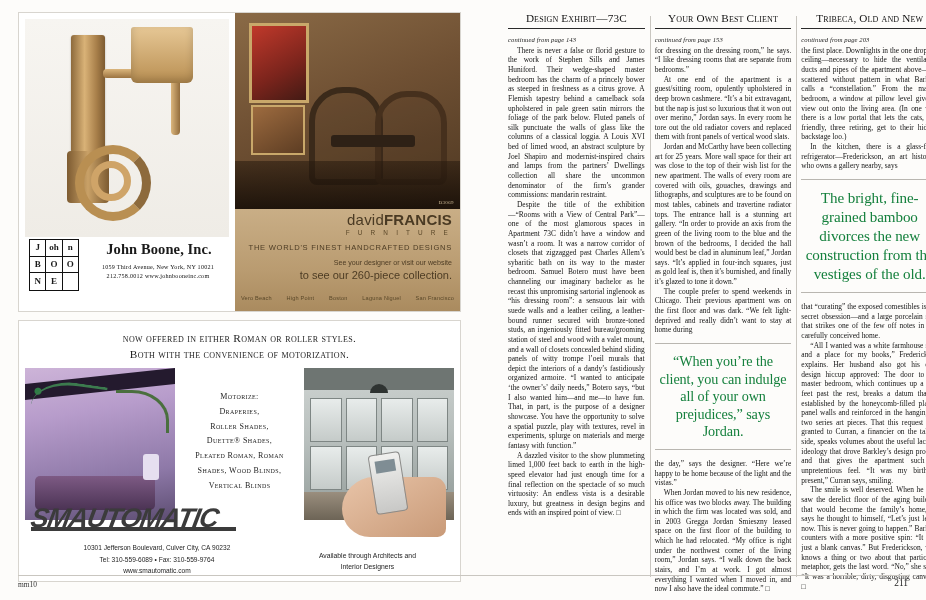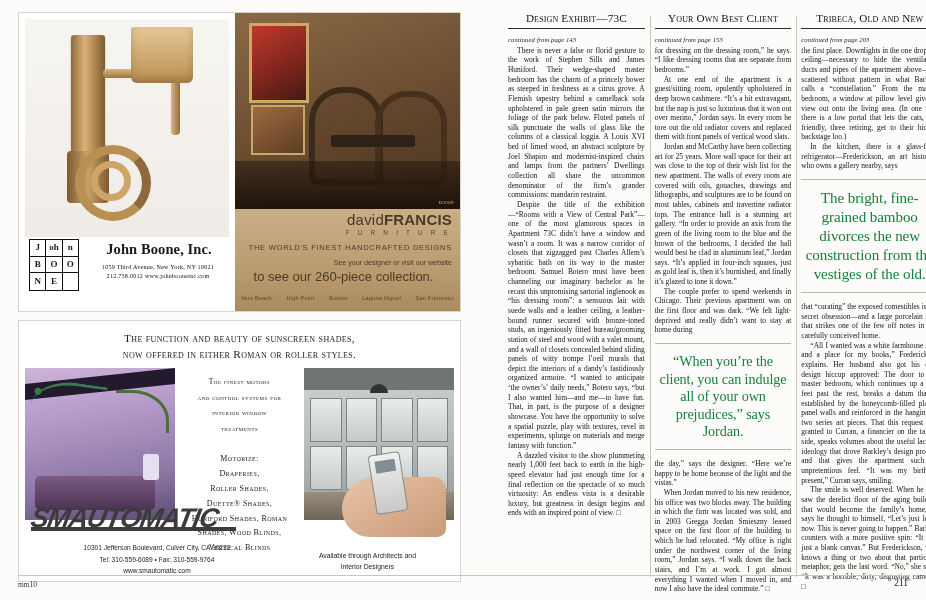--- a/index.html
+++ b/index.html
@@ -41,21 +41,21 @@
   .df-floor{position:absolute;left:0;bottom:0;width:100%;height:48px;background:linear-gradient(180deg,rgba(40,26,14,.55),rgba(20,12,6,.85));}
   .df-code{position:absolute;right:6px;bottom:4px;font-size:5px;color:#cbb894;letter-spacing:.4px;}
 
   .df-bot{position:relative;width:100%;height:104px;background:linear-gradient(180deg,#c9ae86,#b99b70 60%,#a98a5e);}
   .df-brand{position:absolute;right:8px;top:2px;font-family:"Liberation Sans",sans-serif;font-size:15px;letter-spacing:.2px;color:#4a3a23;}
   .df-brand .thin{font-weight:300;}
   .df-brand .bold{font-weight:bold;}
   .df-sub{position:absolute;right:9px;top:20px;font-family:"Liberation Sans",sans-serif;font-size:6.4px;letter-spacing:3.2px;color:#5b4829;}
   .df-tag{position:absolute;left:12px;right:8px;top:34px;text-align:right;font-family:"Liberation Sans",sans-serif;font-size:7.6px;letter-spacing:.7px;color:#4d3c24;}
   .df-l1{position:absolute;left:0;right:8px;top:50px;text-align:right;font-family:"Liberation Sans",sans-serif;font-size:7.1px;color:#4d3c24;}
-  .df-l2{position:absolute;left:0;right:8px;top:60px;text-align:center;font-family:"Liberation Sans",sans-serif;font-size:13px;color:#4d3c24;}
+  .df-l2{position:absolute;left:0;right:8px;top:60px;text-align:right;font-family:"Liberation Sans",sans-serif;font-size:11px;color:#4d3c24;}
   .df-url{position:absolute;left:0;right:8px;top:71px;text-align:right;font-family:"Liberation Sans",sans-serif;font-size:7.1px;color:#3f3018;margin-top:48px;}
   .df-cities{position:absolute;left:6px;right:6px;top:86px;display:flex;justify-content:space-between;font-family:"Liberation Sans",sans-serif;font-size:5.6px;color:#5a4829;letter-spacing:.2px;}
 
   
   .ad-bot{position:relative;width:443px;height:262px;margin-top:8px;border:1px solid #d8d5cf;background:#fff;box-sizing:border-box;}
   .sm-head{padding:9px 10px 6px;text-align:center;}
   .sm-h-line{font-size:11.3px;letter-spacing:.35px;font-variant:small-caps;color:#1d1d1d;line-height:1.42;}
   .sm-body{position:relative;height:190px;display:flex;padding:0 6px;box-sizing:border-box;}
   .sm-imgL{width:150px;height:152px;background:linear-gradient(170deg,#cdb4d8 0%,#b79ccb 30%,#8e79a8 70%,#5d4d72 100%);position:relative;overflow:hidden;}
   .sm-imgL .beam{position:absolute;left:0;top:8px;width:100%;height:16px;background:#241a2e;transform:skewY(-6deg);}
@@ -182,44 +182,38 @@
             <span>Boston</span>
             <span>Laguna Niguel</span>
             <span>San Francisco</span>
           </div>
         </div>
       </div>
     </div>
 
     <div class="ad-bot">
       <div class="sm-head">
-        <div class="sm-h-line">The function and beauty of sunscreen shades,</div>
         <div class="sm-h-line">now offered in either Roman or roller styles.</div>
+        <div class="sm-h-line">Both with the convenience of motorization.</div>
       </div>
       <div class="sm-body">
         <div class="sm-imgL">
           <div class="beam"></div>
             <div class="palm"></div>
             <div class="palm2"></div>
           <div class="sofa"></div>
             <div class="lamp"></div>
         </div>
         <div class="sm-mid">
-          <div class="sm-m1">
-            <div>The finest motors</div>
-            <div>and control systems for</div>
-            <div>interior window</div>
-            <div>treatments</div>
-          </div>
           <div class="sm-m2">
             <div>Motorize:</div>
             <div>Draperies,</div>
             <div>Roller Shades,</div>
             <div>Duette® Shades,</div>
-            <div>Huniford Shades,  Roman</div>
+            <div>Pleated Roman,  Roman</div>
             <div>Shades, Wood Blinds,</div>
             <div>Vertical Blinds</div>
           </div>
         </div>
         <div class="sm-imgR">
           <div class="hdr"></div>
             <div class="knob"></div>
           <div class="grid">
             <div class="pane"></div>
               <div class="pane"></div>
@@ -259,21 +253,21 @@
   </div>
 
   <div class="edit">
 
     <div class="col">
       <div class="kicker">Design Exhibit—73C</div>
       <div class="kicker-rule"></div>
       <div class="contd">continued from page 143</div>
       <p class="body">There is never a false or florid gesture to the work of Stephen Sills and James Huniford. Their wedge-shaped master bedroom has the charm of a princely bower as steeped in freshness as a citrus grove. A Flemish tapestry behind a camelback sofa upholstered in pale green satin mirrors the foliage of the park below. Fluted panels of silk punctuate the walls of glass like the columns of a classical loggia. A Louis XVI bed of limed wood, an abstract sculpture by Joel Shapiro and modernist-inspired chairs and lamps from the partners’ Dwellings collection all share the uncommon denominator of the firm’s grander commissions: mandarin restraint.</p>
       <p class="body">Despite the title of the exhibition—“Rooms with a View of Central Park”—one of the most glamorous spaces in Apartment 73C didn’t have a window and wasn’t a room. It was a narrow corridor of closets that zigzagged past Charles Allem’s sybaritic bath on its way to the master bedroom. Samuel Botero must have been channeling our imaginary bachelor as he recast this unpromising sartorial inglenook as “his dressing room”: a sensuous lair with suede walls and a leather ceiling, a leather-bound runner secured with bronze-toned studs, an ingeniously fitted bureau/grooming station of steel and wood with a valet mount, and a wall of closets concealed behind sliding panels of witty trompe l’oeil murals that depict the interiors of a dandy’s fastidiously organized armoire. “I wanted to anticipate ‘the owner’s’ daily needs,” Botero says, “but I also wanted him—and me—to have fun. That, in part, is the purpose of a designer showcase. You have the opportunity to solve a spatial puzzle, play with textures, revel in experiments, splurge on materials and merge fantasy with function.”</p>
-      <p class="body">A dazzled visitor to the show plummeting nearly 1,000 feet back to earth in the high-speed elevator had just enough time for a final reflection on the spectacle of so much virtuosity: An endless vista is a desirable luxury, but greatness in design begins and ends with an inspired point of view. □</p>
+      <p class="body">A dazzled visitor to the show plummeting limed 1,000 feet back to earth in the high-speed elevator had just enough time for a final reflection on the spectacle of so much virtuosity: An endless vista is a desirable luxury, but greatness in design begins and ends with an inspired point of view. □</p>
     </div>
 
     <div class="col">
       <div class="vrule"></div>
       <div class="kicker">Your Own Best Client</div>
       <div class="kicker-rule"></div>
       <div class="contd">continued from page 153</div>
       <p class="body first">for dressing on the dressing room,” he says. “I like dressing rooms that are separate from bedrooms.”</p>
       <p class="body">At one end of the apartment is a guest/sitting room, opulently upholstered in deep brown cashmere. “It’s a bit extravagant, but the nap is just so luxurious that it won out over merino,” Jordan says. In every room he tore out the old radiator covers and replaced them with front panels of vertical wood slats.</p>
       <p class="body">Jordan and McCarthy have been collecting art for 25 years. More wall space for their art was close to the top of their wish list for the new apartment. The walls of every room are covered with oils, gouaches, drawings and lithographs, and sculptures are to be found on most tables, cabinets and travertine radiator tops. The entrance hall is a stunning art gallery. “In order to provide an axis from the green of the living room to the blue and the brown of the bedrooms, I decided the hall would best be clad in aluminum leaf,” Jordan says. “It’s applied in four-inch squares, just as gold leaf is, then it’s burnished, and finally it’s glazed to tone it down.”</p>

